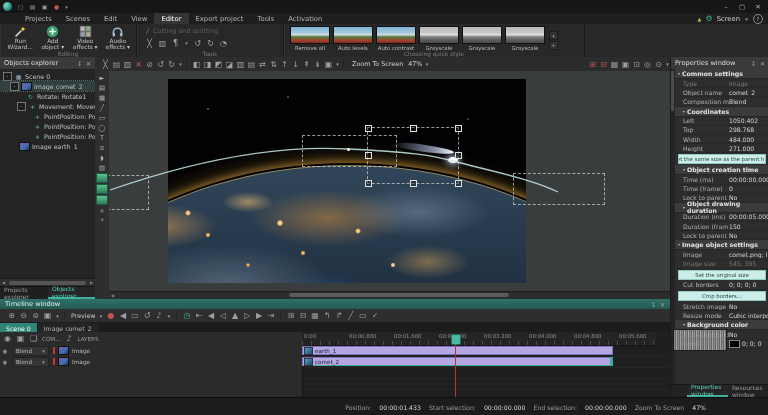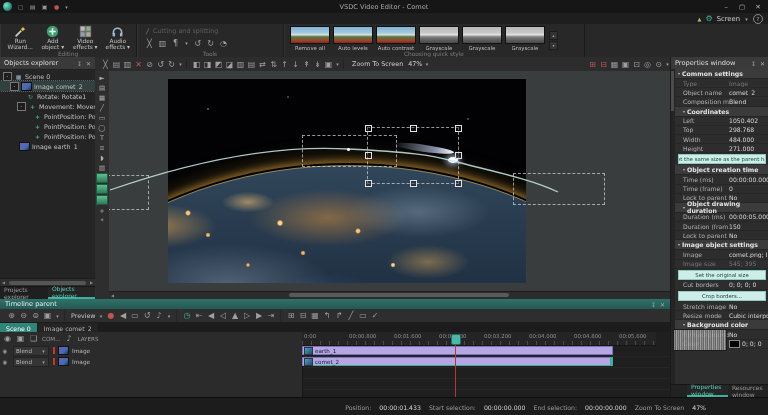--- a/index.html
+++ b/index.html
@@ -182,29 +182,38 @@
 
   <div class="abs titlebar">
     <span class="logo"></span>
     <span class="qicons">
         <div class="ticn">▢</div>
         <div class="ticn">▤</div>
         <div class="ticn">▣</div>
         <div class="ticn red">●</div>
         <div class="ticn sm">▾</div>
       </span>
-    <div class="tb-title">VSDC Video Editor - Comet</div>
     <div class="win-controls">
       <span class="win-btn">–</span>
       <span class="win-btn">▢</span>
       <span class="win-btn">✕</span>
     </div>
   </div>
 
   <div class="abs menubar">
+    <div class="menu-tabs">
+        <div class="mtab">Projects</div>
+        <div class="mtab">Scenes</div>
+        <div class="mtab">Edit</div>
+        <div class="mtab">View</div>
+        <div class="mtab active">Editor</div>
+        <div class="mtab">Export project</div>
+        <div class="mtab">Tools</div>
+        <div class="mtab">Activation</div>
+      </div>
     <div class="menu-right">
       <span class="notif">▲</span>
       <span class="gear">⚙</span>
       <span class="opt-label">Screen</span>
       <span class="ticn sm">▾</span>
       <span class="help">?</span>
     </div>
   </div>
 
   <div class="abs ribbon">
@@ -579,21 +588,21 @@
       </div>
     <div class="wave"></div>
     <div class="propstabs">
         <div class="ptab active">Properties window</div>
         <div class="ptab">Resources window</div>
       </div>
   </div>
 
   <div class="abs timeline">
     <div class="tl-head">
-      <span>Timeline parent</span>
+      <span>Timeline window</span>
       <span class="sp"></span>
       <span class="phico">↧</span>
       <span class="phico">✕</span>
     </div>
     <div class="tl-toolbar">
       <div class="grp">
           <div class="ticn">⊕</div>
           <div class="ticn">⊖</div>
           <div class="ticn">⊜</div>
           <div class="ticn">▣</div>

